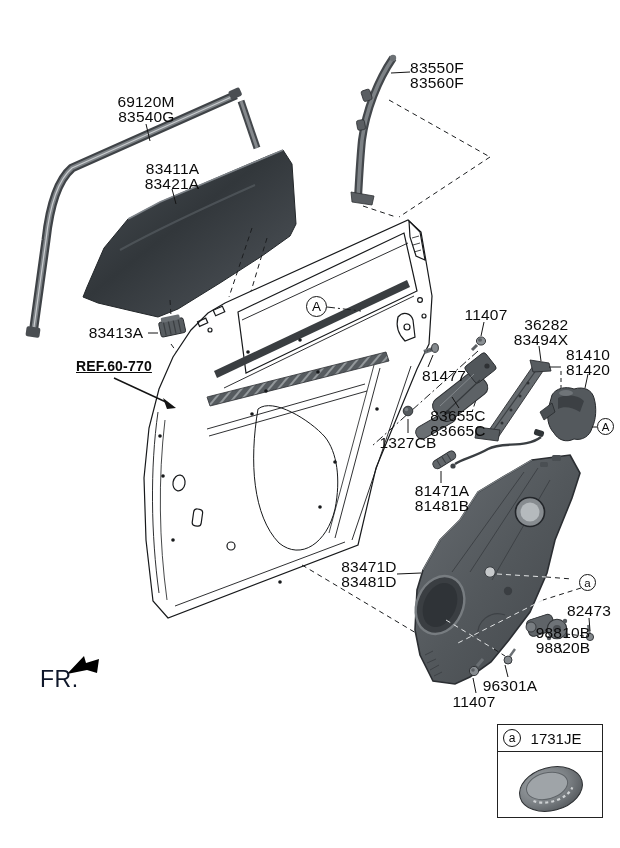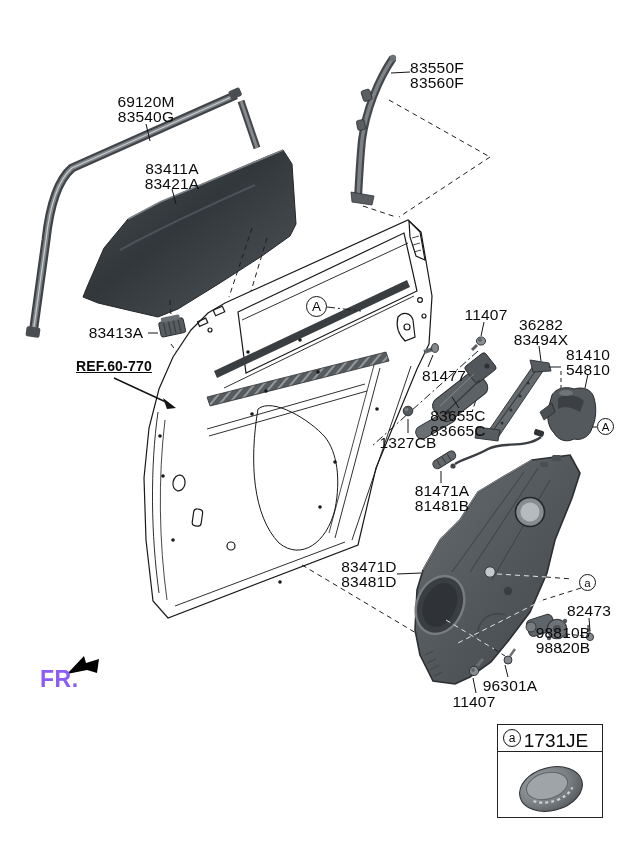--- a/index.html
+++ b/index.html
@@ -1,35 +1,35 @@
 <!DOCTYPE html>
 <html><head>
 <meta charset="utf-8">
 <style>
   html,body{margin:0;padding:0;background:#ffffff;}
   #stage{position:relative;width:620px;height:848px;background:#fff;overflow:hidden;
          font-family:"Liberation Sans", sans-serif;}
   #art{position:absolute;left:0;top:0;}
-  .lbl{position:absolute;color:#0a0a0a;font-size:15.5px;line-height:15px;text-align:center;
+  .lbl{position:absolute;color:#0a0a0a;font-size:15.5px;line-height:15px;text-align:right;
        white-space:nowrap;transform:translateX(-50%);letter-spacing:.2px;}
   .lbl span{display:block;}
   .ref{position:absolute;color:#0a0a0a;font-weight:bold;font-size:14px;
        text-decoration:underline;white-space:nowrap;letter-spacing:.2px;}
-  .fr{position:absolute;color:#8b5cf6;font-weight:bold;font-size:23px;letter-spacing:.5px;}
+  .fr{position:absolute;color:#0f172a;font-weight:normal;font-size:23px;letter-spacing:.5px;}
   .marker{position:absolute;border:1.6px solid #141414;border-radius:50%;background:#fff;
           display:flex;align-items:center;justify-content:center;color:#0a0a0a;}
   .mA1{left:306px;top:296px;width:19px;height:19px;font-size:13.5px;}
   .mA2{left:597px;top:418px;width:15px;height:15px;font-size:11.5px;}
   .ma1{left:579px;top:574px;width:15px;height:15px;font-size:11.5px;}
   .ma2{left:503px;top:729px;width:16px;height:16px;font-size:12px;}
   .legendbox{position:absolute;left:497px;top:724px;width:106px;height:94px;
              border:1.6px solid #222;box-sizing:border-box;}
   .legendbox .hdr{position:absolute;left:0;top:0;right:0;height:26px;border-bottom:1.4px solid #222;}
   .legendcode{position:absolute;left:556px;top:730px;transform:translateX(-50%);
-              font-size:19px;color:#0a0a0a;}
+              font-size:15px;color:#0a0a0a;}
 </style>
 </head>
 <body>
 
 <div id="stage">
 
 <svg id="art" width="620" height="848" viewBox="0 0 620 848">
   <defs>
     <linearGradient id="gGlass" x1="0" y1="0" x2="1" y2="1">
       <stop offset="0" stop-color="#4a5055"></stop>
@@ -336,21 +336,21 @@
   <div class="ref" style="left:76px;top:358px">REF.60-770</div>
   <div class="lbl" style="left:486px;top:307px">
     <span>11407</span>
   </div>
   <div class="lbl" style="left:541px;top:317px">
     <span>36282</span>
     <span>83494X</span>
   </div>
   <div class="lbl" style="left:588px;top:347px">
     <span>81410</span>
-    <span>54810</span>
+    <span>81420</span>
   </div>
   <div class="lbl" style="left:444px;top:368px">
     <span>81477</span>
   </div>
   <div class="lbl" style="left:458px;top:408px">
     <span>83655C</span>
     <span>83665C</span>
   </div>
   <div class="lbl" style="left:408px;top:435px">
     <span>1327CB</span>

